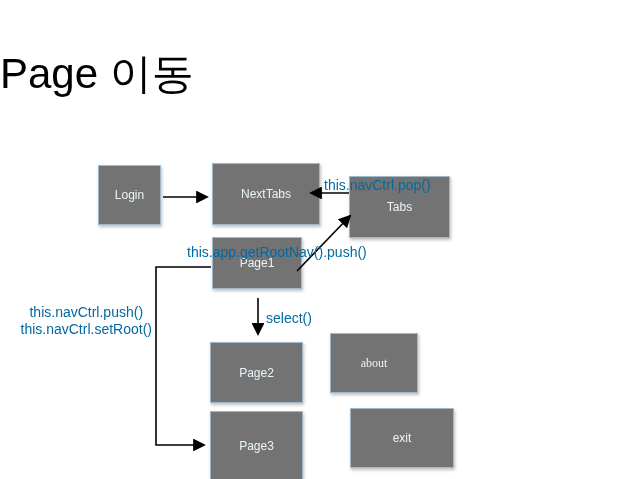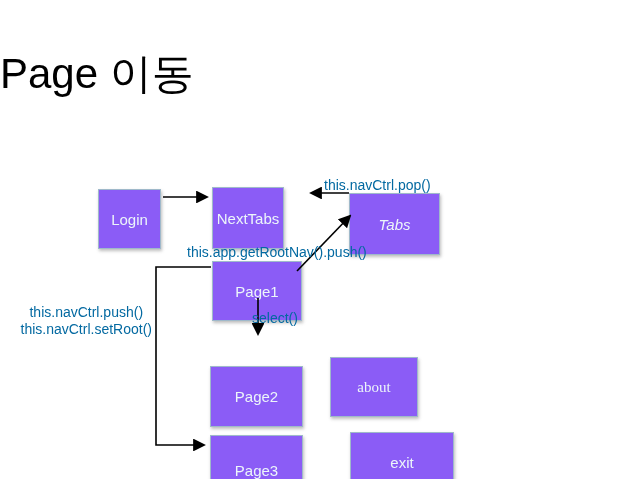--- a/index.html
+++ b/index.html
@@ -12,48 +12,47 @@
   .slide{position:absolute;inset:0;}
   .title{
     position:absolute;left:0;top:50px;width:638px;
     text-align:left;
     font-size:42px;line-height:48px;
     color:#000000;
     letter-spacing:0px;
   }
   .box{
     position:absolute;
-    background:#8b5cf6;
+    background:#737373;
     border:1px solid #9fb9ca;
     box-shadow:1px 2px 3px rgba(110,110,110,0.45);
     display:flex;align-items:center;justify-content:center;
     color:#ecf5fa;
-    font-size:15px;
+    font-size:12px;
     box-sizing:border-box;
-    margin-top:24px;
   }
   .box-login   {left:98px;  top:165px; width:63px; height:60px;}
-  .box-nexttabs{left:212px; top:163px; width:72px; height:62px;}
-  .box-tabs    {left:349px; top:169px; width:91px; height:62px;font-style:italic;}
-  .box-page1   {left:212px; top:237px; width:90px; height:60px;}
+  .box-nexttabs{left:212px; top:163px; width:108px; height:62px;}
+  .box-tabs    {left:349px; top:176px; width:101px; height:62px;}
+  .box-page1   {left:212px; top:237px; width:90px; height:52px;}
   .box-home    {left:350px; top:263px; width:88px; height:50px;}
   .box-page2   {left:210px; top:342px; width:93px; height:61px;justify-content:center;}
   .box-about   {left:330px; top:333px; width:88px; height:60px;font-family:Liberation Serif, serif;}
   .box-page3   {left:210px; top:411px; width:93px; height:70px;}
   .box-exit    {left:350px; top:408px; width:104px; height:60px;}
   .edges{position:absolute;left:0;top:0;z-index:3;pointer-events:none;}
   .elabel{
     position:absolute;z-index:4;
     color:#0369a1;font-size:14px;line-height:17px;
     white-space:nowrap;
   }
   .lbl-pop      {left:324px;top:177px;}
   .lbl-rootpush {left:187px;top:244px;}
   .lbl-pushroot {right:486px;top:304px;text-align:center;}
-  .lbl-select   {left:252px;top:310px;}
+  .lbl-select   {left:266px;top:310px;}
 </style>
 </head>
 <body>
 
 <div class="slide">
 
   <div class="title">Page 이동</div>
 
   <div class="box box-login">
     <span>Login</span>

